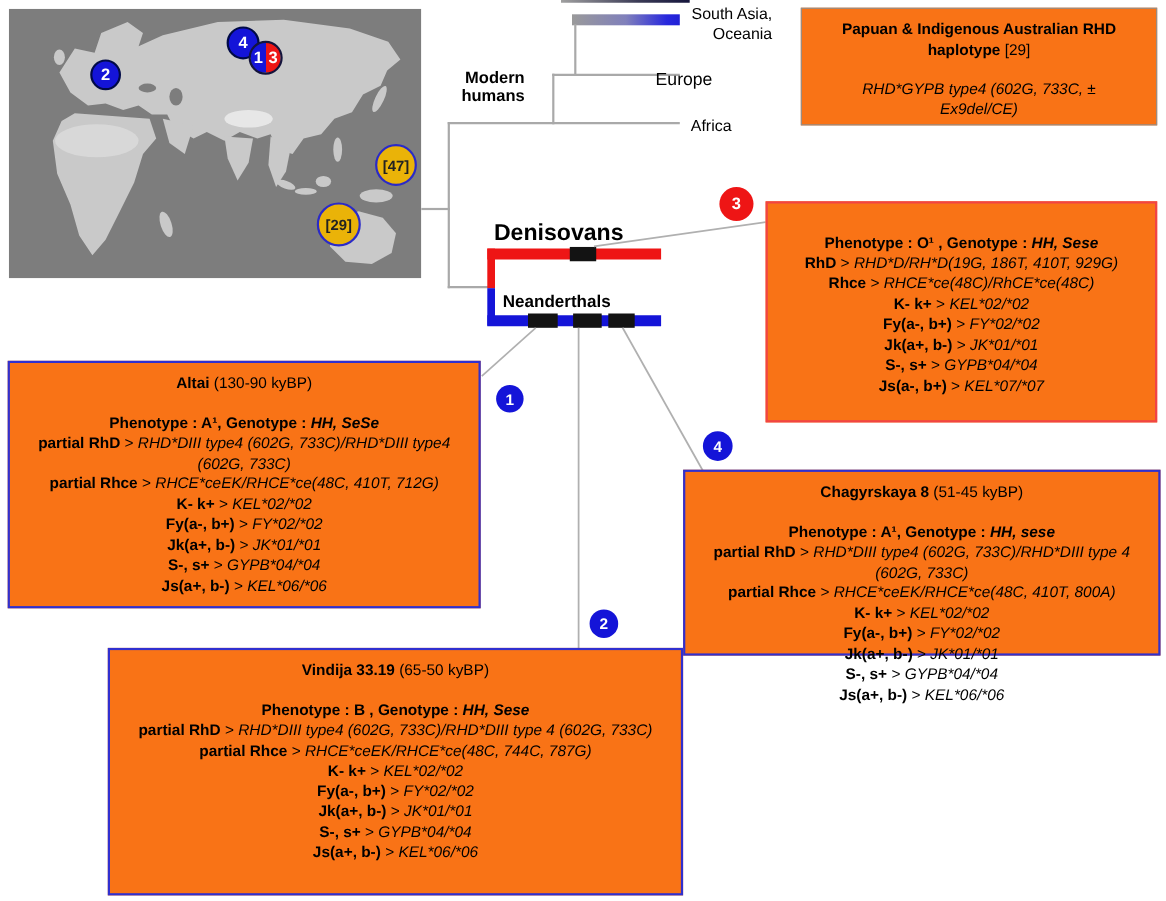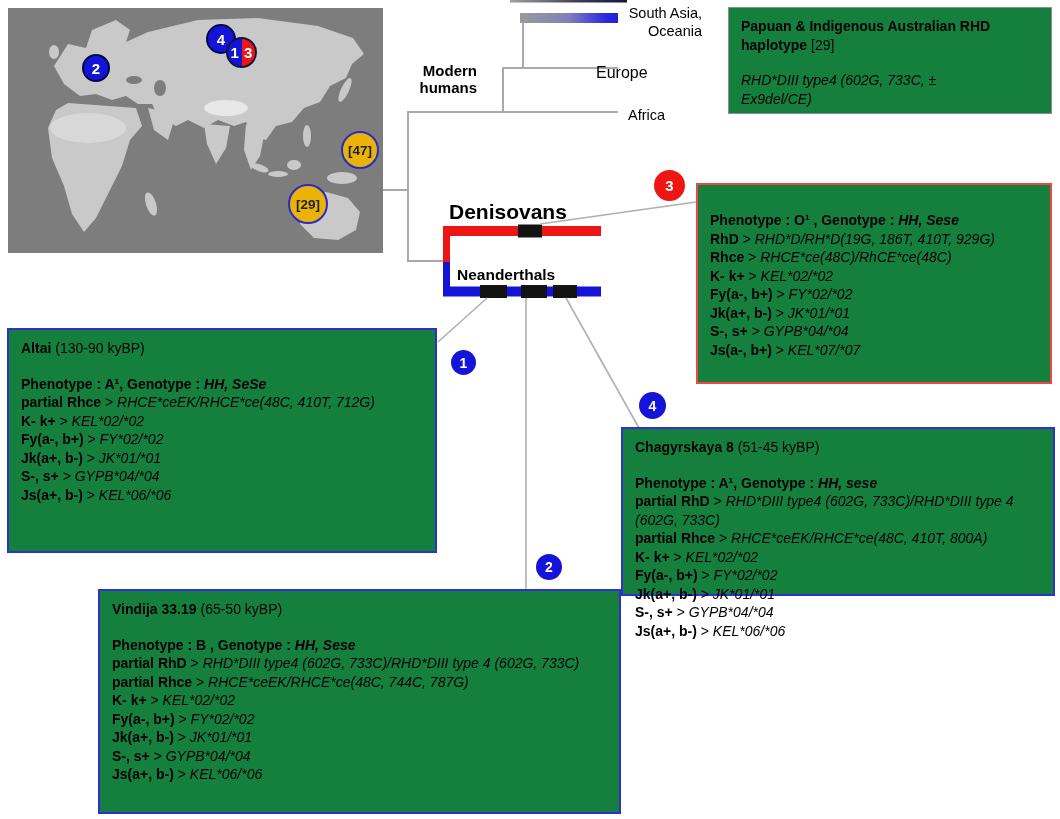--- a/index.html
+++ b/index.html
@@ -32,22 +32,22 @@
   .tip-europe{left:596px;top:64px;font-size:16px;}
   .tip-africa{left:628px;top:107px;font-size:14.5px;}
   .denisovans{left:449px;top:200px;font-size:21px;}
   .neanderthals{left:457px;top:266px;font-size:15.5px;}
   
   .callout{position:absolute;border-radius:50%;color:#fff;font-weight:bold;
     display:flex;align-items:center;justify-content:center;font-size:14px;}
   .callout.blue{background:var(--blue);}
   .callout.red{background:var(--red);font-size:15px;}
   
-  .gbox{position:absolute;background:#15803d;box-sizing:border-box;padding:9px 12px;
-    font-size:14px;line-height:18.5px;color:#000;}
+  .gbox{position:absolute;background:#f97316;box-sizing:border-box;padding:9px 12px;
+    font-size:14px;line-height:18.5px;color:#000;text-align:center;}
   .gbox.blue{border:2.5px solid var(--blue-border);}
   .gbox.red{border:2.5px solid var(--red-border);}
   .gbox.gray{border:1.5px solid var(--gray-border);}
   .gbox .b{font-weight:bold;}
   .gbox .r{font-weight:normal;}
   .gbox .i{font-style:italic;}
   .gbox .bi{font-weight:bold;font-style:italic;}
   .gbox .spacer{height:17px;}
   .gbox .hap{font-style:italic;white-space:pre-line;}
   #box-papuan{left:728px;top:7px;width:324px;height:107px;}
@@ -154,39 +154,40 @@
   <div class="lbl bold neanderthals">Neanderthals</div>
 
   <div class="callout blue" style="left:451px;top:350px;width:25px;height:25px;">1</div>
   <div class="callout blue" style="left:536px;top:554px;width:26px;height:26px;">2</div>
   <div class="callout red" style="left:654px;top:170px;width:31px;height:31px;">3</div>
   <div class="callout blue" style="left:639px;top:392px;width:27px;height:27px;">4</div>
 
   <div class="gbox gray" id="box-papuan">
     <div class="line"><span class="b">Papuan &amp; Indigenous Australian RHD haplotype</span><span class="r"> [29]</span></div>
     <div class="spacer"></div>
-    <div class="hap">RHD*DIII type4 (602G, 733C, ±
+    <div class="hap">RHD*GYPB type4 (602G, 733C, ±
 Ex9del/CE)</div>
   </div>
 
   <div class="gbox red" id="box-pinky">
       <div class="spacer"></div>
       <div class="line"><span class="b">Phenotype : O¹ , Genotype : </span><span class="bi">HH, Sese</span></div>
       <div class="line row"><span class="b">RhD</span><span class="r"> &gt; </span><span class="i">RHD*D/RH*D(19G, 186T, 410T, 929G)</span></div>
       <div class="line row"><span class="b">Rhce</span><span class="r"> &gt; </span><span class="i">RHCE*ce(48C)/RhCE*ce(48C)</span></div>
       <div class="line row"><span class="b">K- k+</span><span class="r"> &gt; </span><span class="i">KEL*02/*02</span></div>
       <div class="line row"><span class="b">Fy(a-, b+)</span><span class="r"> &gt; </span><span class="i">FY*02/*02</span></div>
       <div class="line row"><span class="b">Jk(a+, b-)</span><span class="r"> &gt; </span><span class="i">JK*01/*01</span></div>
       <div class="line row"><span class="b">S-, s+</span><span class="r"> &gt; </span><span class="i">GYPB*04/*04</span></div>
       <div class="line row"><span class="b">Js(a-, b+)</span><span class="r"> &gt; </span><span class="i">KEL*07/*07</span></div>
     </div>
   <div class="gbox blue" id="box-altai">
       <div class="line"><span class="b">Altai</span><span class="r"> (130-90 kyBP)</span></div>
       <div class="spacer"></div>
       <div class="line"><span class="b">Phenotype : A¹, Genotype : </span><span class="bi">HH, SeSe</span></div>
+      <div class="line row"><span class="b">partial RhD</span><span class="r"> &gt; </span><span class="i">RHD*DIII type4 (602G, 733C)/RHD*DIII type4 (602G, 733C)</span></div>
       <div class="line row"><span class="b">partial Rhce</span><span class="r"> &gt; </span><span class="i">RHCE*ceEK/RHCE*ce(48C, 410T, 712G)</span></div>
       <div class="line row"><span class="b">K- k+</span><span class="r"> &gt; </span><span class="i">KEL*02/*02</span></div>
       <div class="line row"><span class="b">Fy(a-, b+)</span><span class="r"> &gt; </span><span class="i">FY*02/*02</span></div>
       <div class="line row"><span class="b">Jk(a+, b-)</span><span class="r"> &gt; </span><span class="i">JK*01/*01</span></div>
       <div class="line row"><span class="b">S-, s+</span><span class="r"> &gt; </span><span class="i">GYPB*04/*04</span></div>
       <div class="line row"><span class="b">Js(a+, b-)</span><span class="r"> &gt; </span><span class="i">KEL*06/*06</span></div>
     </div>
   <div class="gbox blue" id="box-chagyrskaya">
       <div class="line"><span class="b">Chagyrskaya 8</span><span class="r"> (51-45 kyBP)</span></div>
       <div class="spacer"></div>

